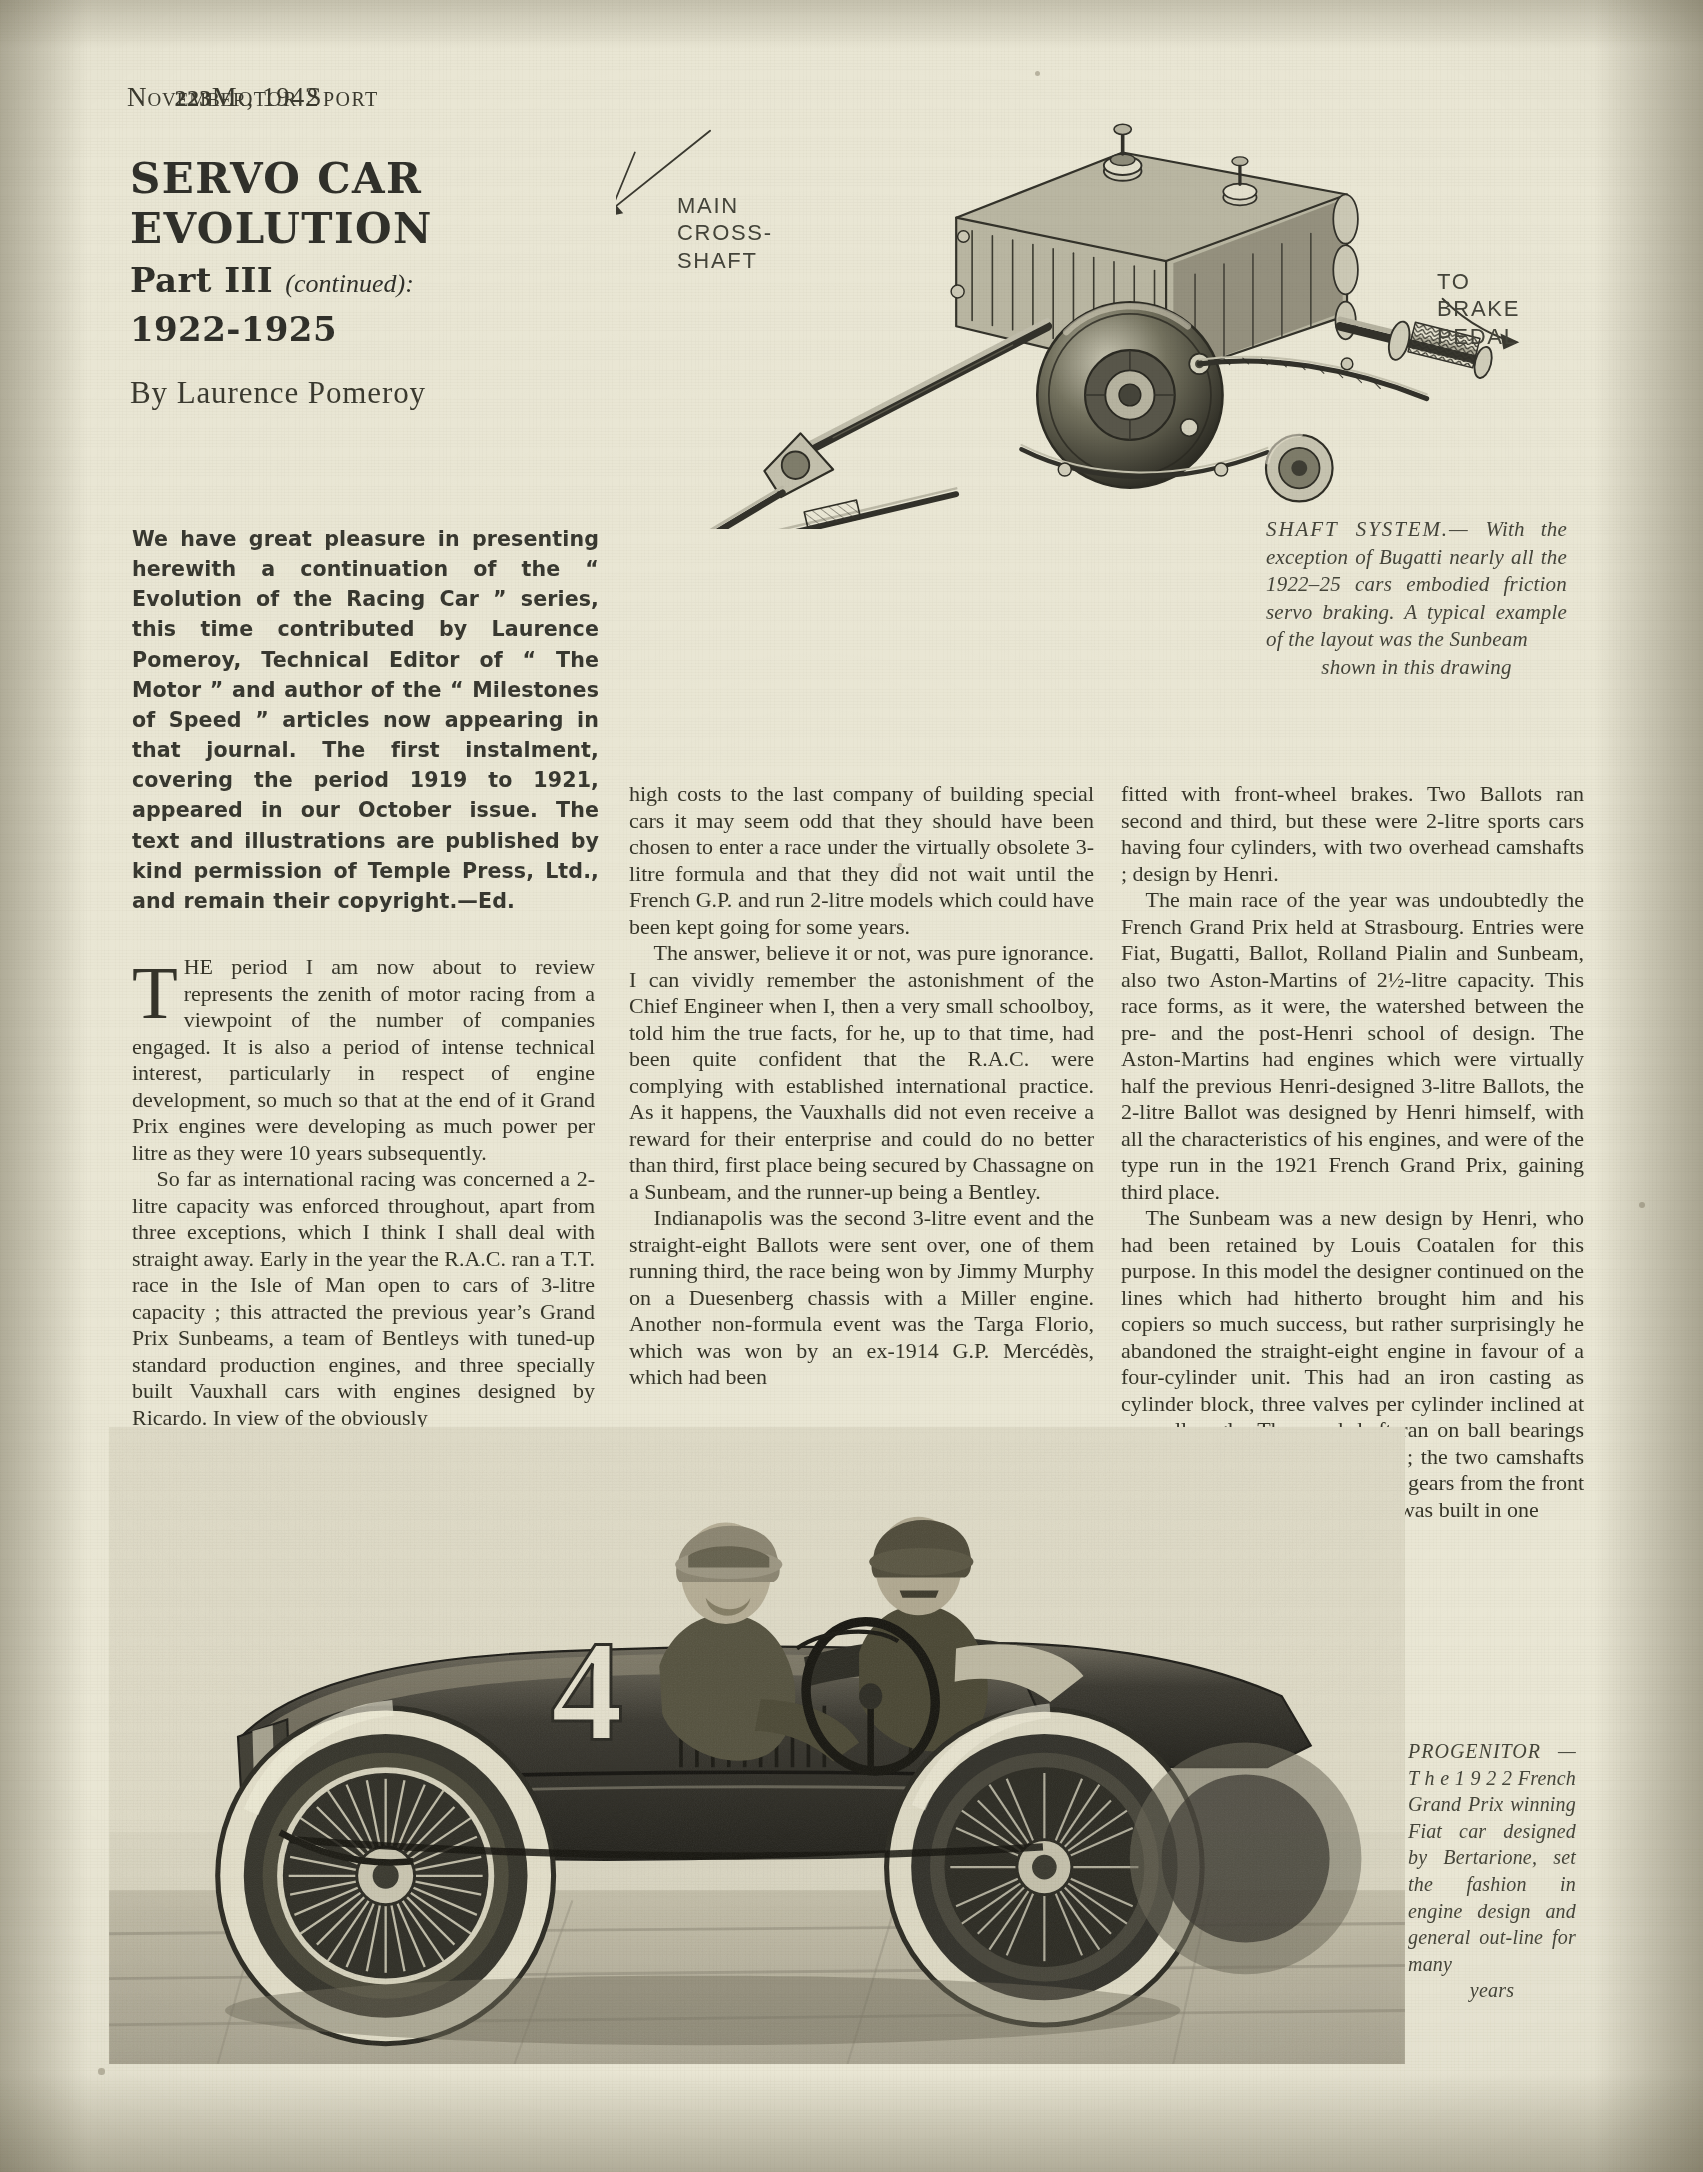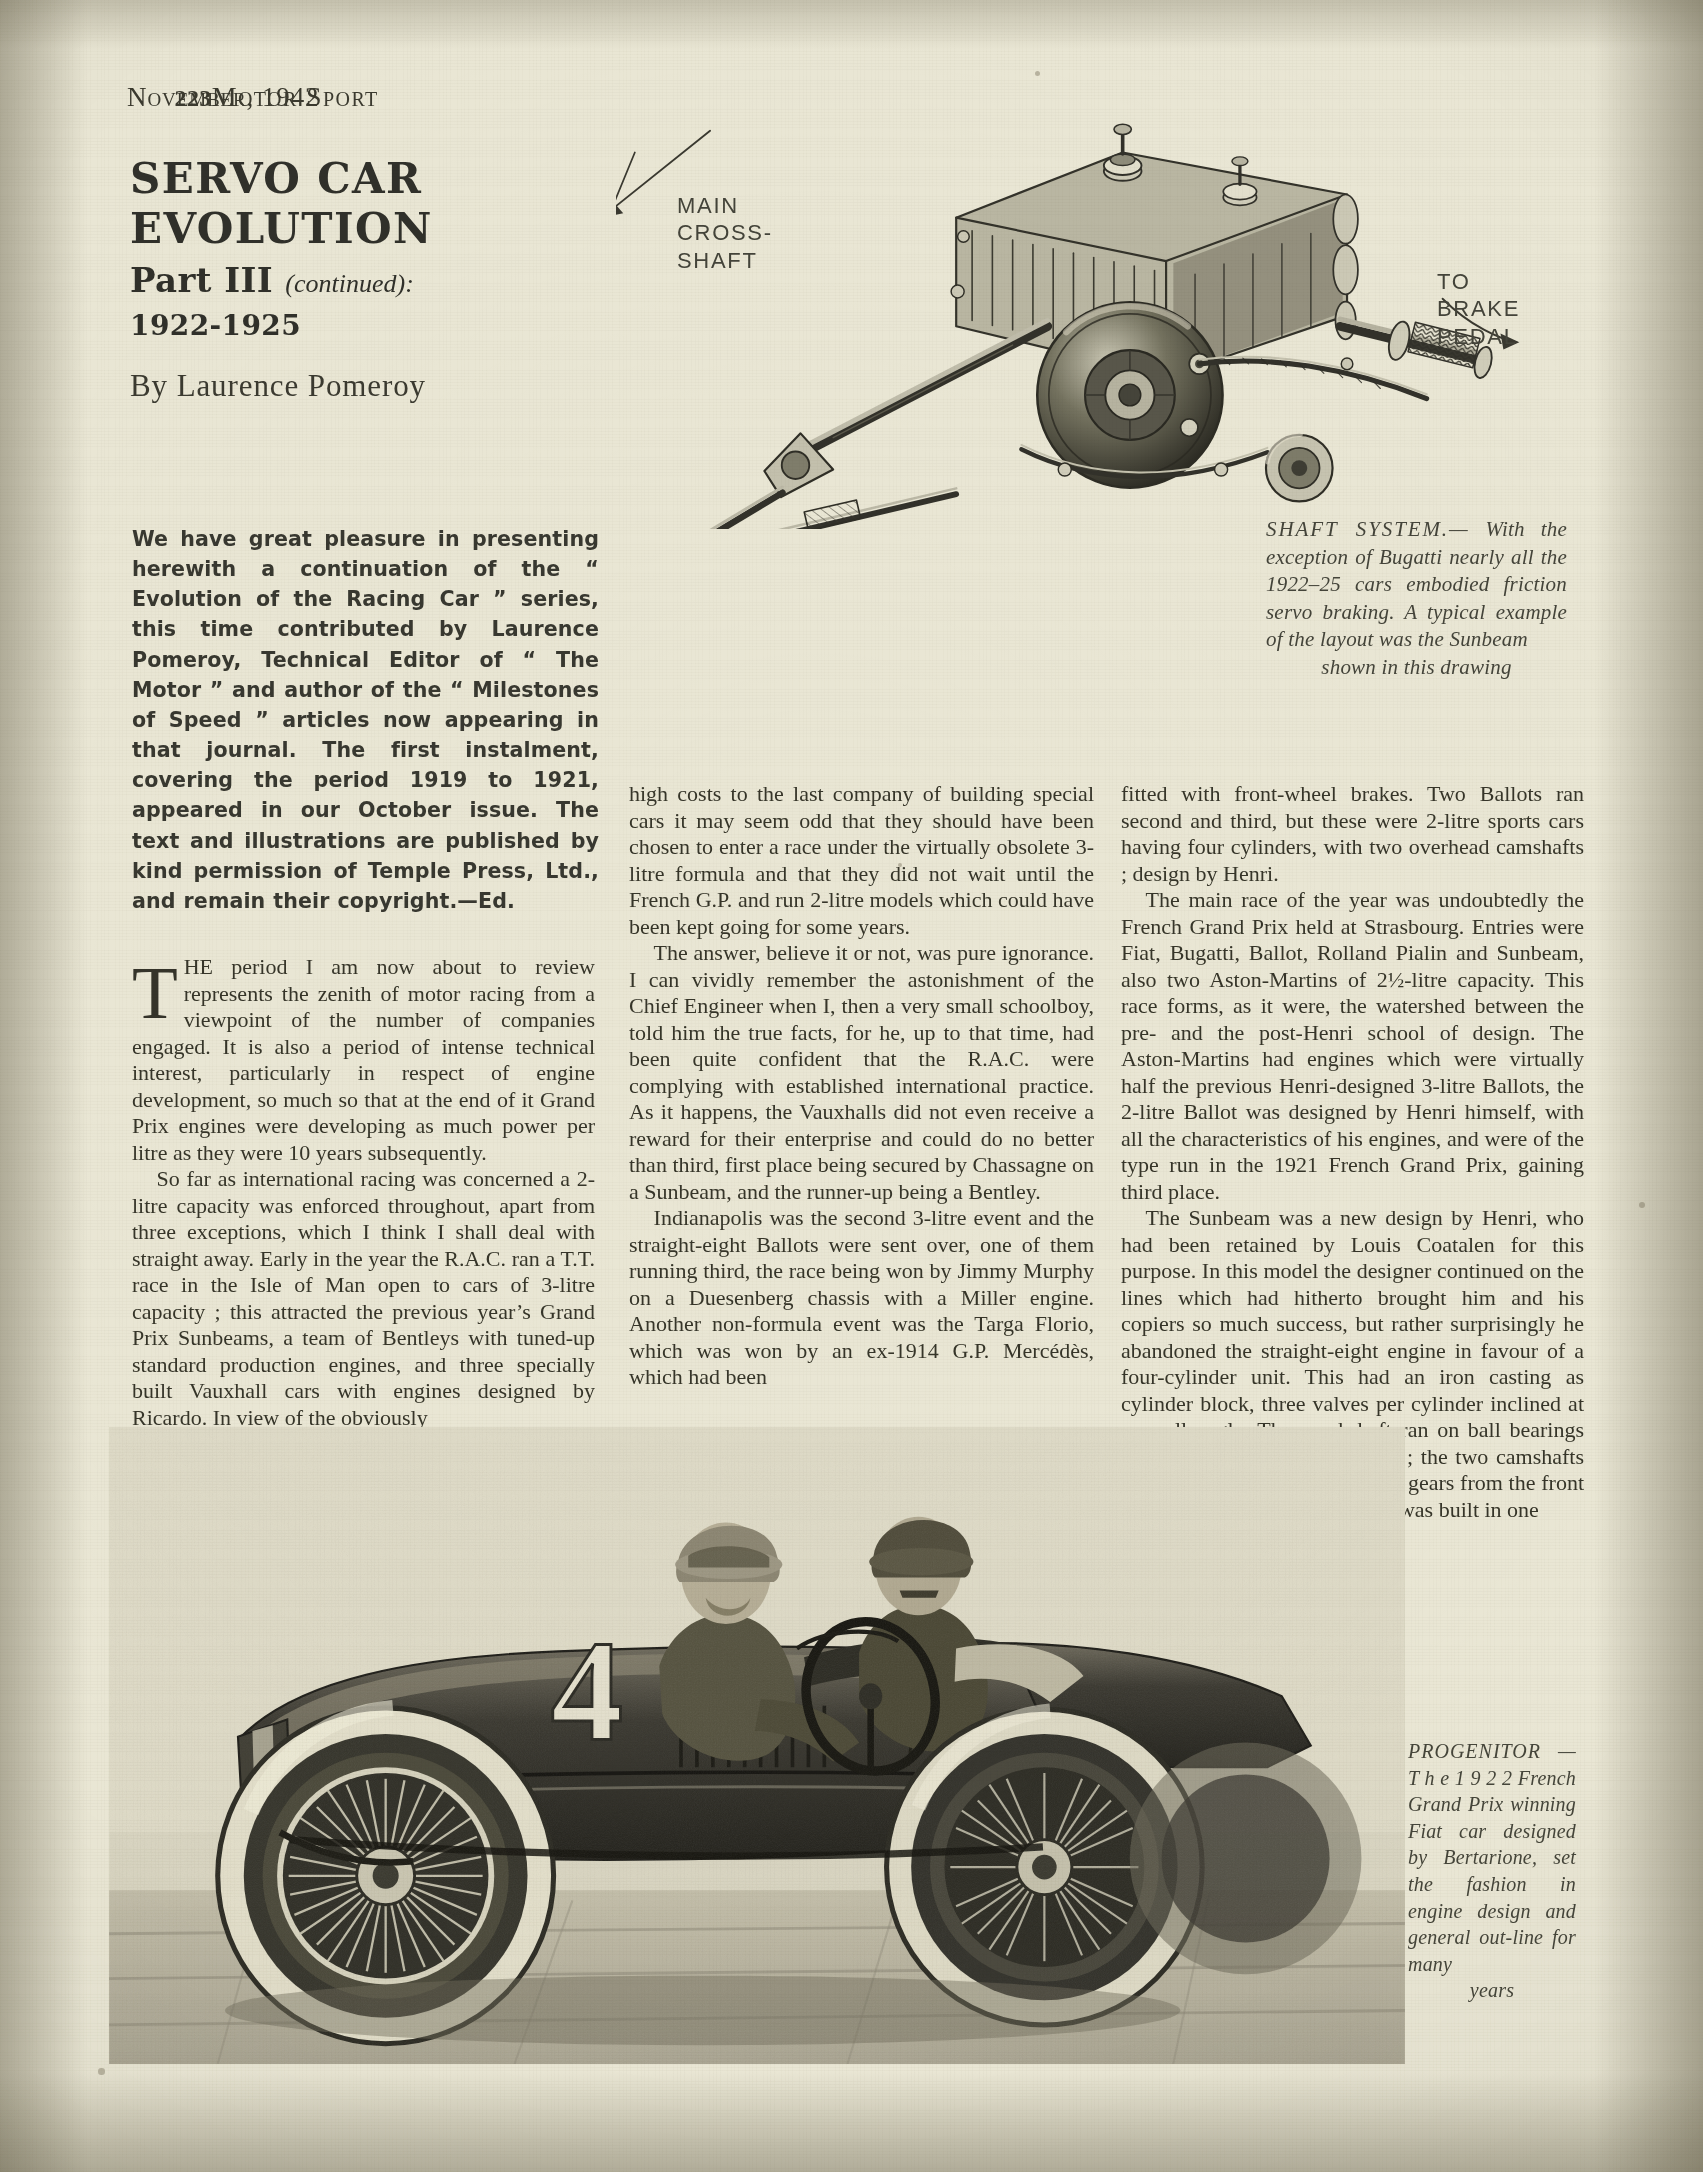--- a/index.html
+++ b/index.html
@@ -112,21 +112,21 @@
   .hl-part .cont {
     font-family: "Liberation Serif", serif;
     font-weight: normal;
     font-style: italic;
     font-size: 26px;
     letter-spacing: 0;
   }
   .hl-years {
     font-family: "DejaVu Serif", serif;
     font-weight: bold;
-    font-size: 28px;
+    font-size: 34px;
     letter-spacing: 0.4px;
     color: #30302a;
     margin: 10px 0 0 0;
   }
   .byline {
     font-family: "Liberation Serif", serif;
     font-size: 31px;
     letter-spacing: 0.9px;
     color: #3b3a30;
     margin-top: 26px;

